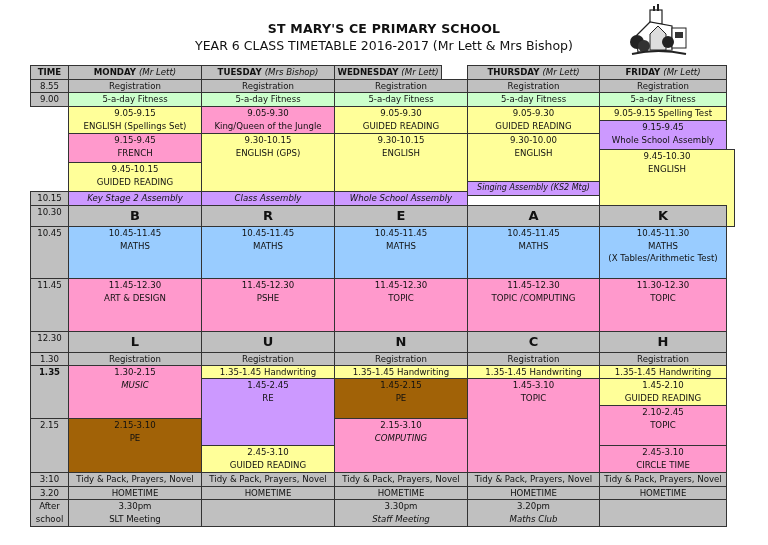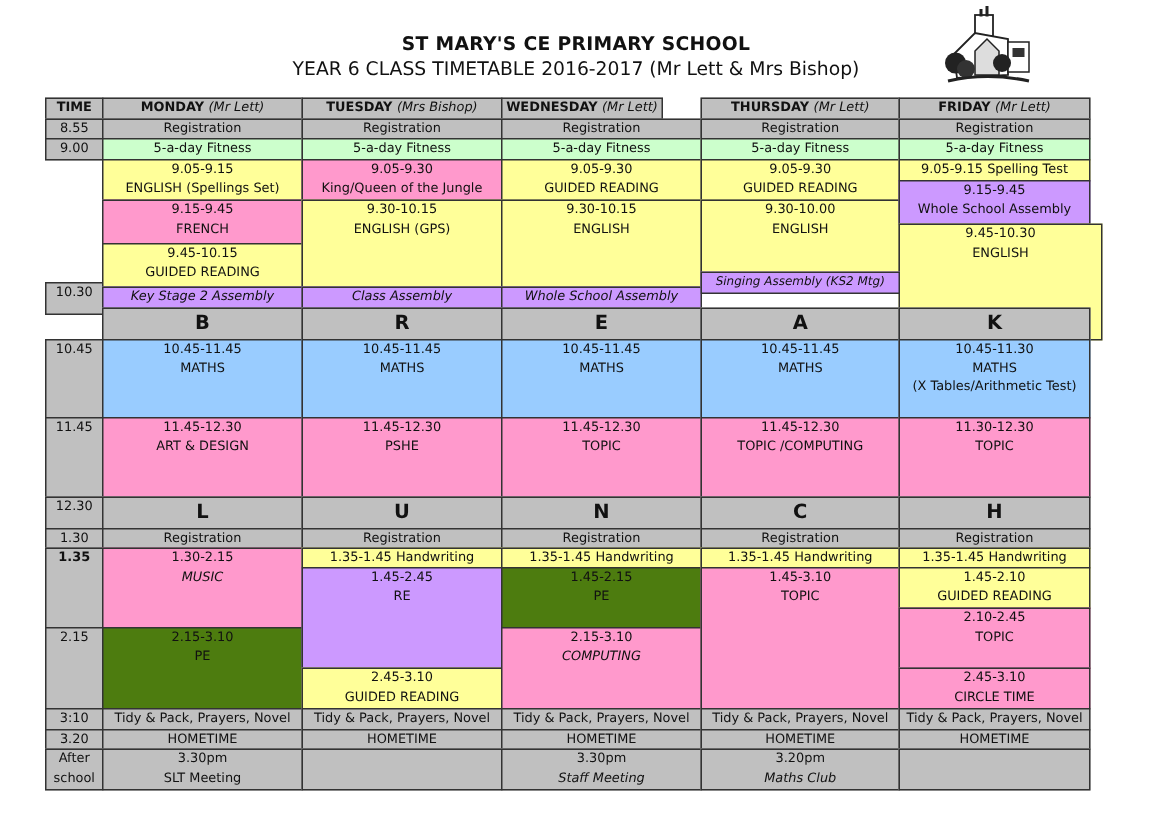--- a/index.html
+++ b/index.html
@@ -13,21 +13,21 @@
   .grid { position:absolute; left:30px; top:65px; width:697px; height:462px; }
   .cell { position:absolute; box-sizing:border-box; border:1px solid #333;
           text-align:center; font-size:8.6px; line-height:12.5px; overflow:hidden; }
   .cell .l { display:block; white-space:nowrap; }
   .grey { background:#c0c0c0; }
   .yellow { background:#ffff99; }
   .green { background:#ccffcc; }
   .pink { background:#ff99cc; }
   .purple { background:#cc99ff; }
   .blue { background:#99ccff; }
-  .lime { background:#4d7c0f; }
+  .lime { background:#a16207; }
   .hdr { font-weight:bold; }
   .hdr i { font-weight:normal; }
   .big { font-size:13px; line-height:20px; font-weight:bold; }
   .it { font-style:italic; }
   .time { text-align:center; }
 </style>
 </head>
 <body>
 
 <div class="title1">ST MARY'S CE PRIMARY SCHOOL</div>
@@ -70,21 +70,21 @@
 
   <div class="cell grey time" style="left:0;top:14px;width:39px;height:14px;">
       <span class="l">8.55</span>
     </div>
   <div class="cell grey time" style="left:0;top:27px;width:39px;height:15px;">
       <span class="l">9.00</span>
     </div>
   <div class="cell grey time" style="left:0;top:126px;width:39px;height:15px;">
       <span class="l">10.15</span>
     </div>
-  <div class="cell grey time" style="left:0;top:123px;width:39px;height:22px;">
+  <div class="cell grey time" style="left:0;top:140px;width:39px;height:22px;">
       <span class="l">10.30</span>
     </div>
   <div class="cell grey time" style="left:0;top:161px;width:39px;height:53px;">
       <span class="l">10.45</span>
     </div>
   <div class="cell grey time" style="left:0;top:213px;width:39px;height:54px;">
       <span class="l">11.45</span>
     </div>
   <div class="cell grey time" style="left:0;top:266px;width:39px;height:22px;">
       <span class="l">12.30</span>

